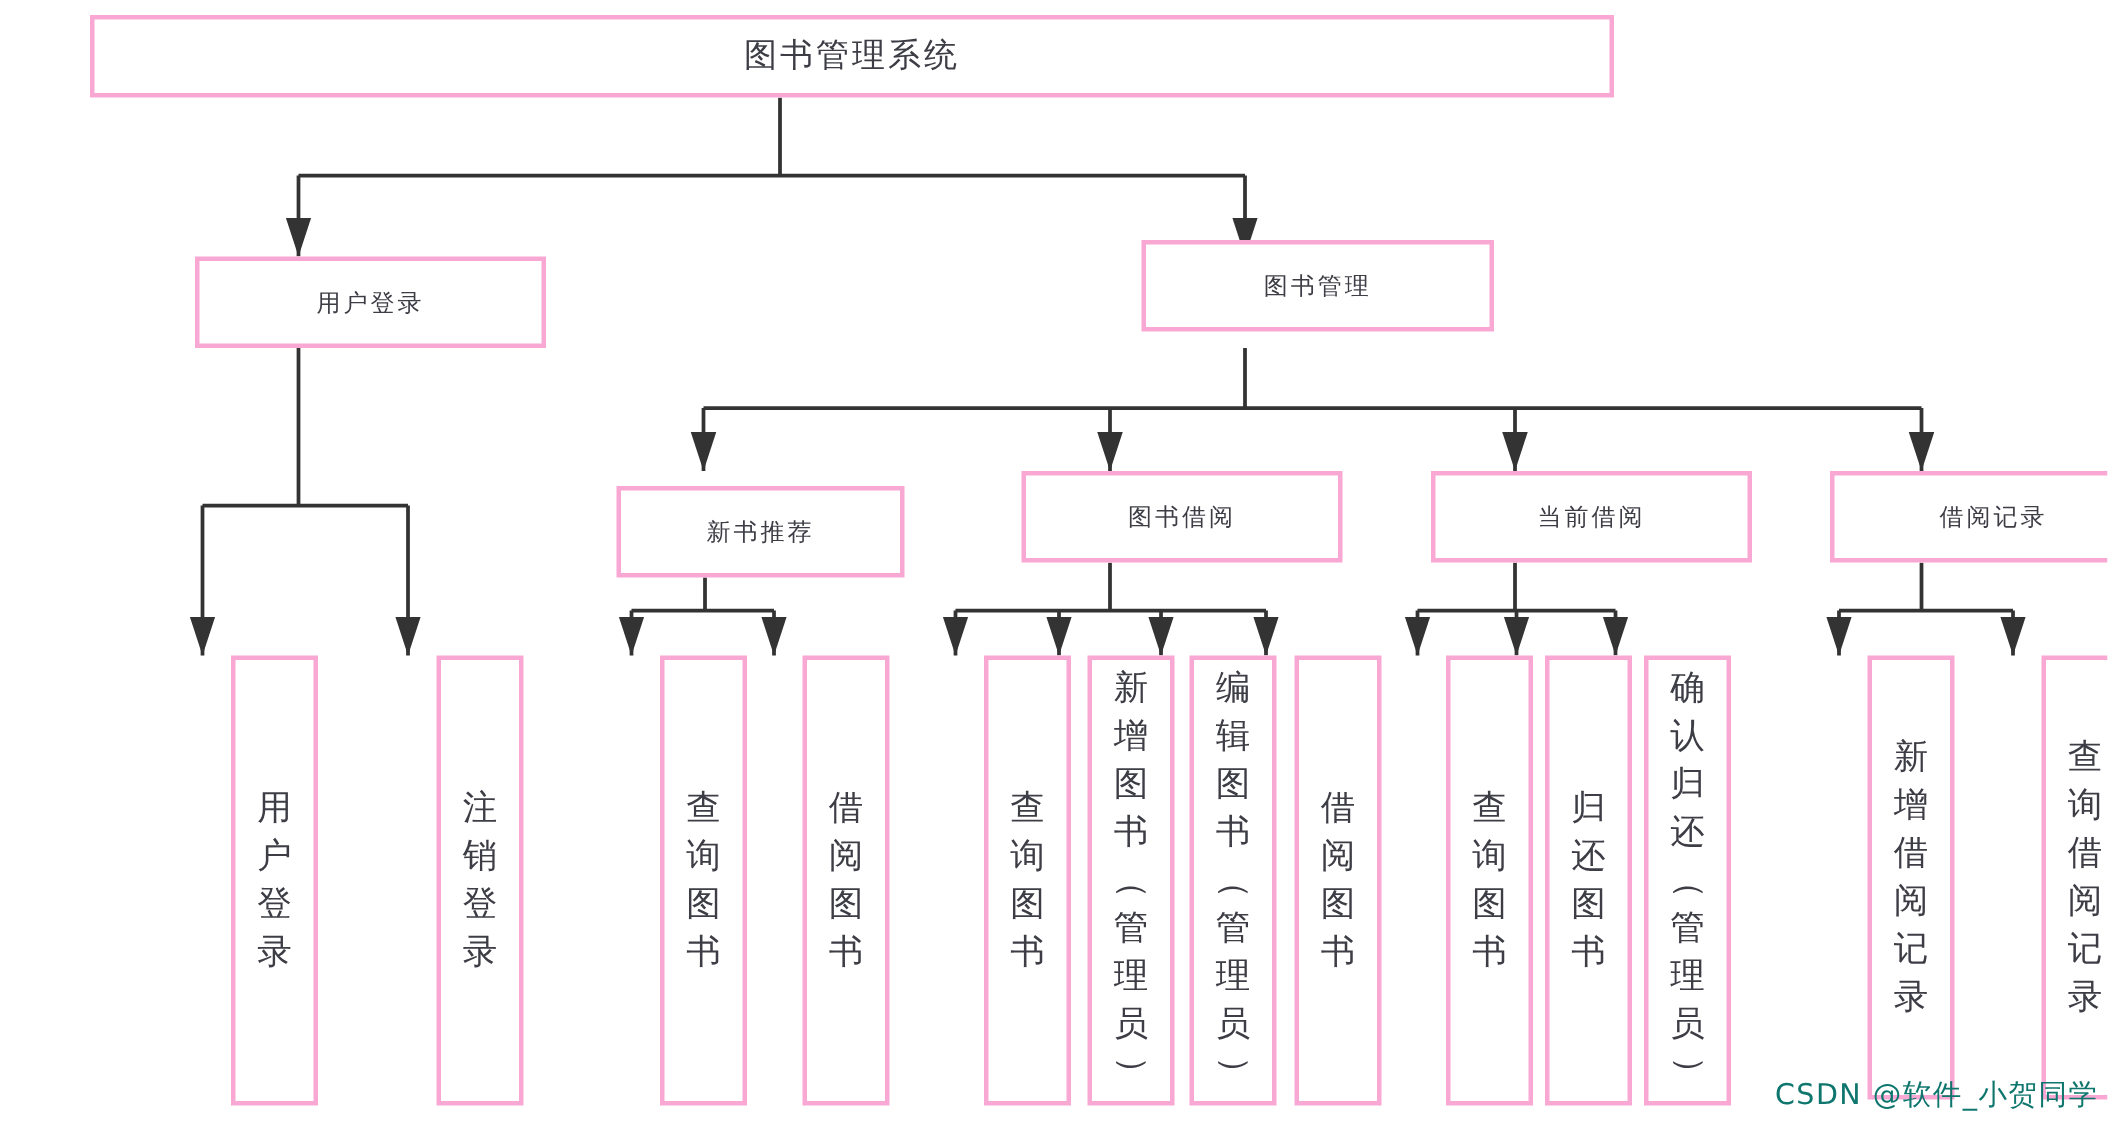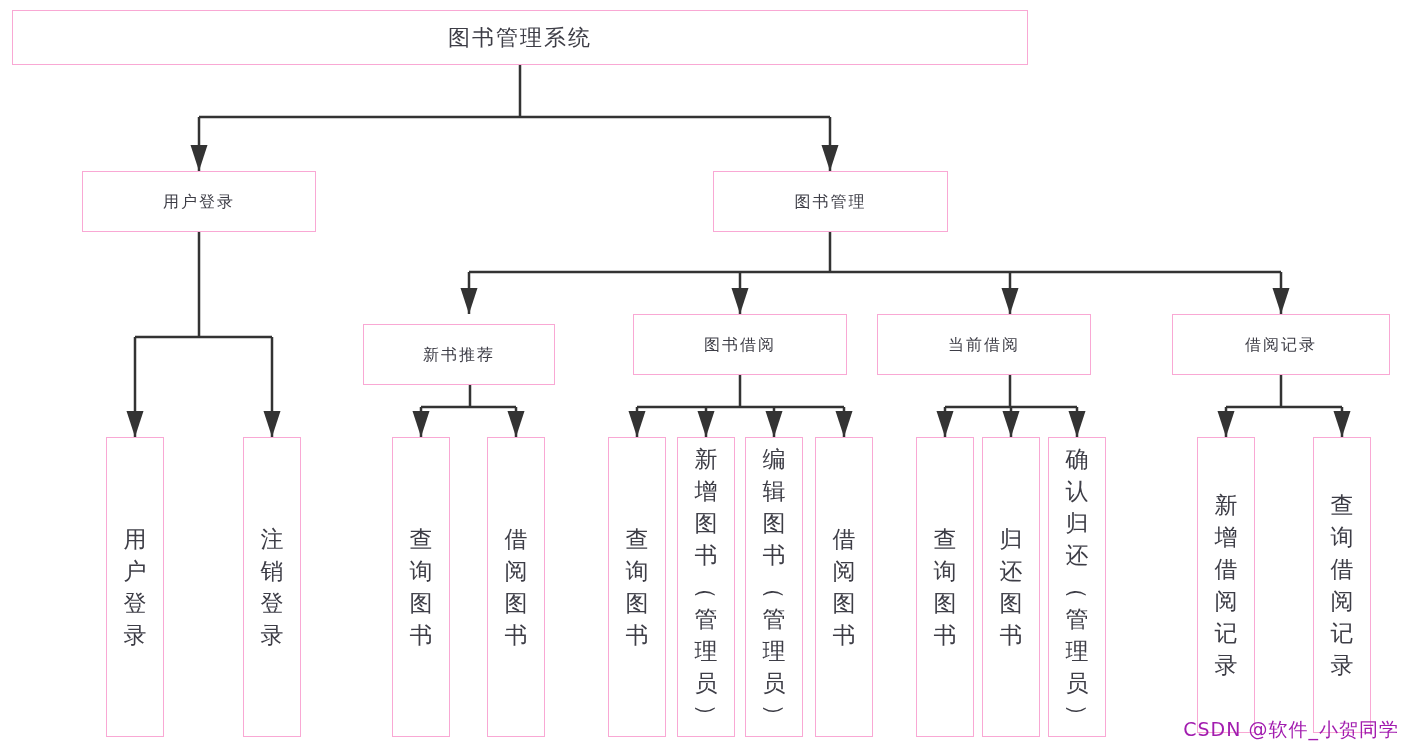--- a/index.html
+++ b/index.html
@@ -12,26 +12,27 @@
     height: 747px;
     background: #ffffff;
     overflow: hidden;
   }
 
   .wires { position: absolute; left: 0; top: 0; z-index: 0; }
 
   .node {
     position: absolute;
     background: #ffffff;
-    border: 1px solid #f9a8d4;
+    border: 3px solid #f9a8d4;
     z-index: 1;
     display: flex;
     align-items: center;
     justify-content: center;
     color: #3d3d46;
+    margin-left: 48px;
   }
   .node.root .hlabel { font-size: 22px; letter-spacing: 2px; }
   .node.branch .hlabel { font-size: 16px; letter-spacing: 2px; }
   .hlabel { line-height: 1; white-space: nowrap; }
 
   .vlabel {
     display: flex;
     flex-direction: column;
     align-items: center;
     justify-content: center;
@@ -40,21 +41,21 @@
     height: 100%;
   }
   .vlabel span { display: block; font-size: 23px; line-height: 1; }
   .vlabel span.rot { transform: rotate(90deg); }
 
   .watermark {
     position: absolute;
     right: 6px;
     bottom: 4px;
     z-index: 2;
-    color: #a21caf;
+    color: #0f766e;
     font-size: 19px;
     letter-spacing: 1px;
     white-space: nowrap;
     margin-top: 48px;
   }
 </style>
 </head>
 <body>
 
 <div class="stage">
@@ -102,31 +103,31 @@
     </g>
   </svg>
 
   <div class="node root" style="left:12px; top:10px; width:1016px; height:55px;">
     <span class="hlabel">图书管理系统</span>
   </div>
 
   <div class="node branch" style="left:82px; top:171px; width:234px; height:61px;">
     <span class="hlabel">用户登录</span>
   </div>
-  <div class="node branch" style="left:713px; top:171px; width:235px; height:61px;">
+  <div class="node branch" style="left:713px; top:160px; width:235px; height:61px;">
     <span class="hlabel">图书管理</span>
   </div>
 
   <div class="node branch" style="left:363px; top:324px; width:192px; height:61px;">
     <span class="hlabel">新书推荐</span>
   </div>
   <div class="node branch" style="left:633px; top:314px; width:214px; height:61px;">
     <span class="hlabel">图书借阅</span>
   </div>
-  <div class="node branch" style="left:877px; top:314px; width:214px; height:61px;">
+  <div class="node branch" style="left:906px; top:314px; width:214px; height:61px;">
     <span class="hlabel">当前借阅</span>
   </div>
   <div class="node branch" style="left:1172px; top:314px; width:218px; height:61px;justify-content:center;">
     <span class="hlabel">借阅记录</span>
   </div>
 
   <div class="node leaf" style="left:106px; top:437px; width:58px; height:300px;">
     <span class="vlabel">
         <span>用</span>
         <span>户</span>

